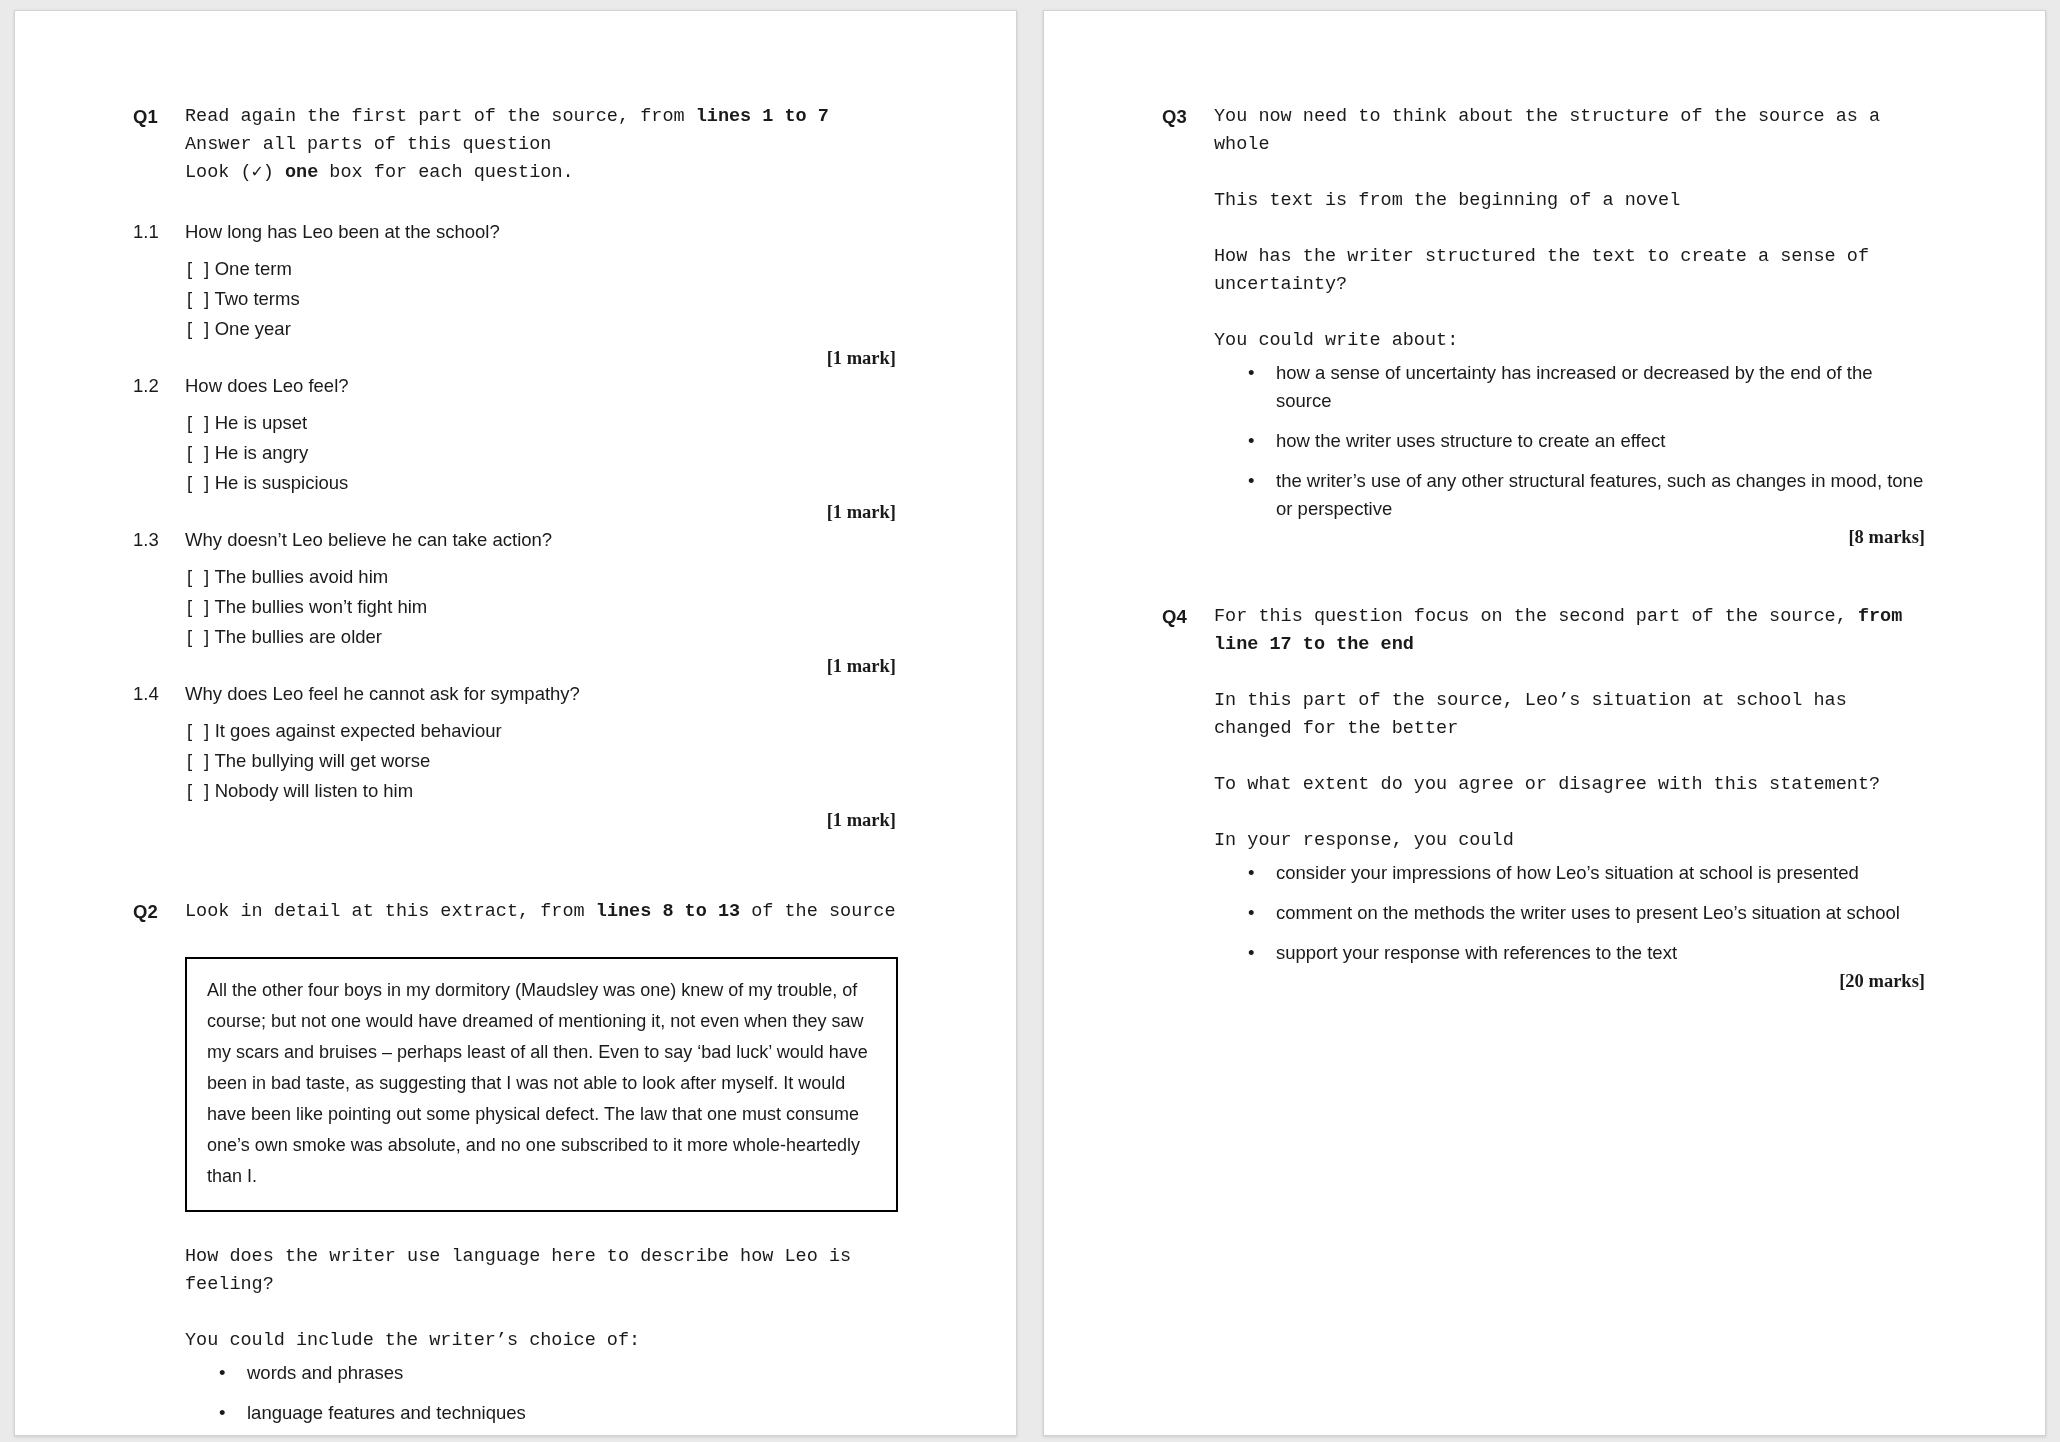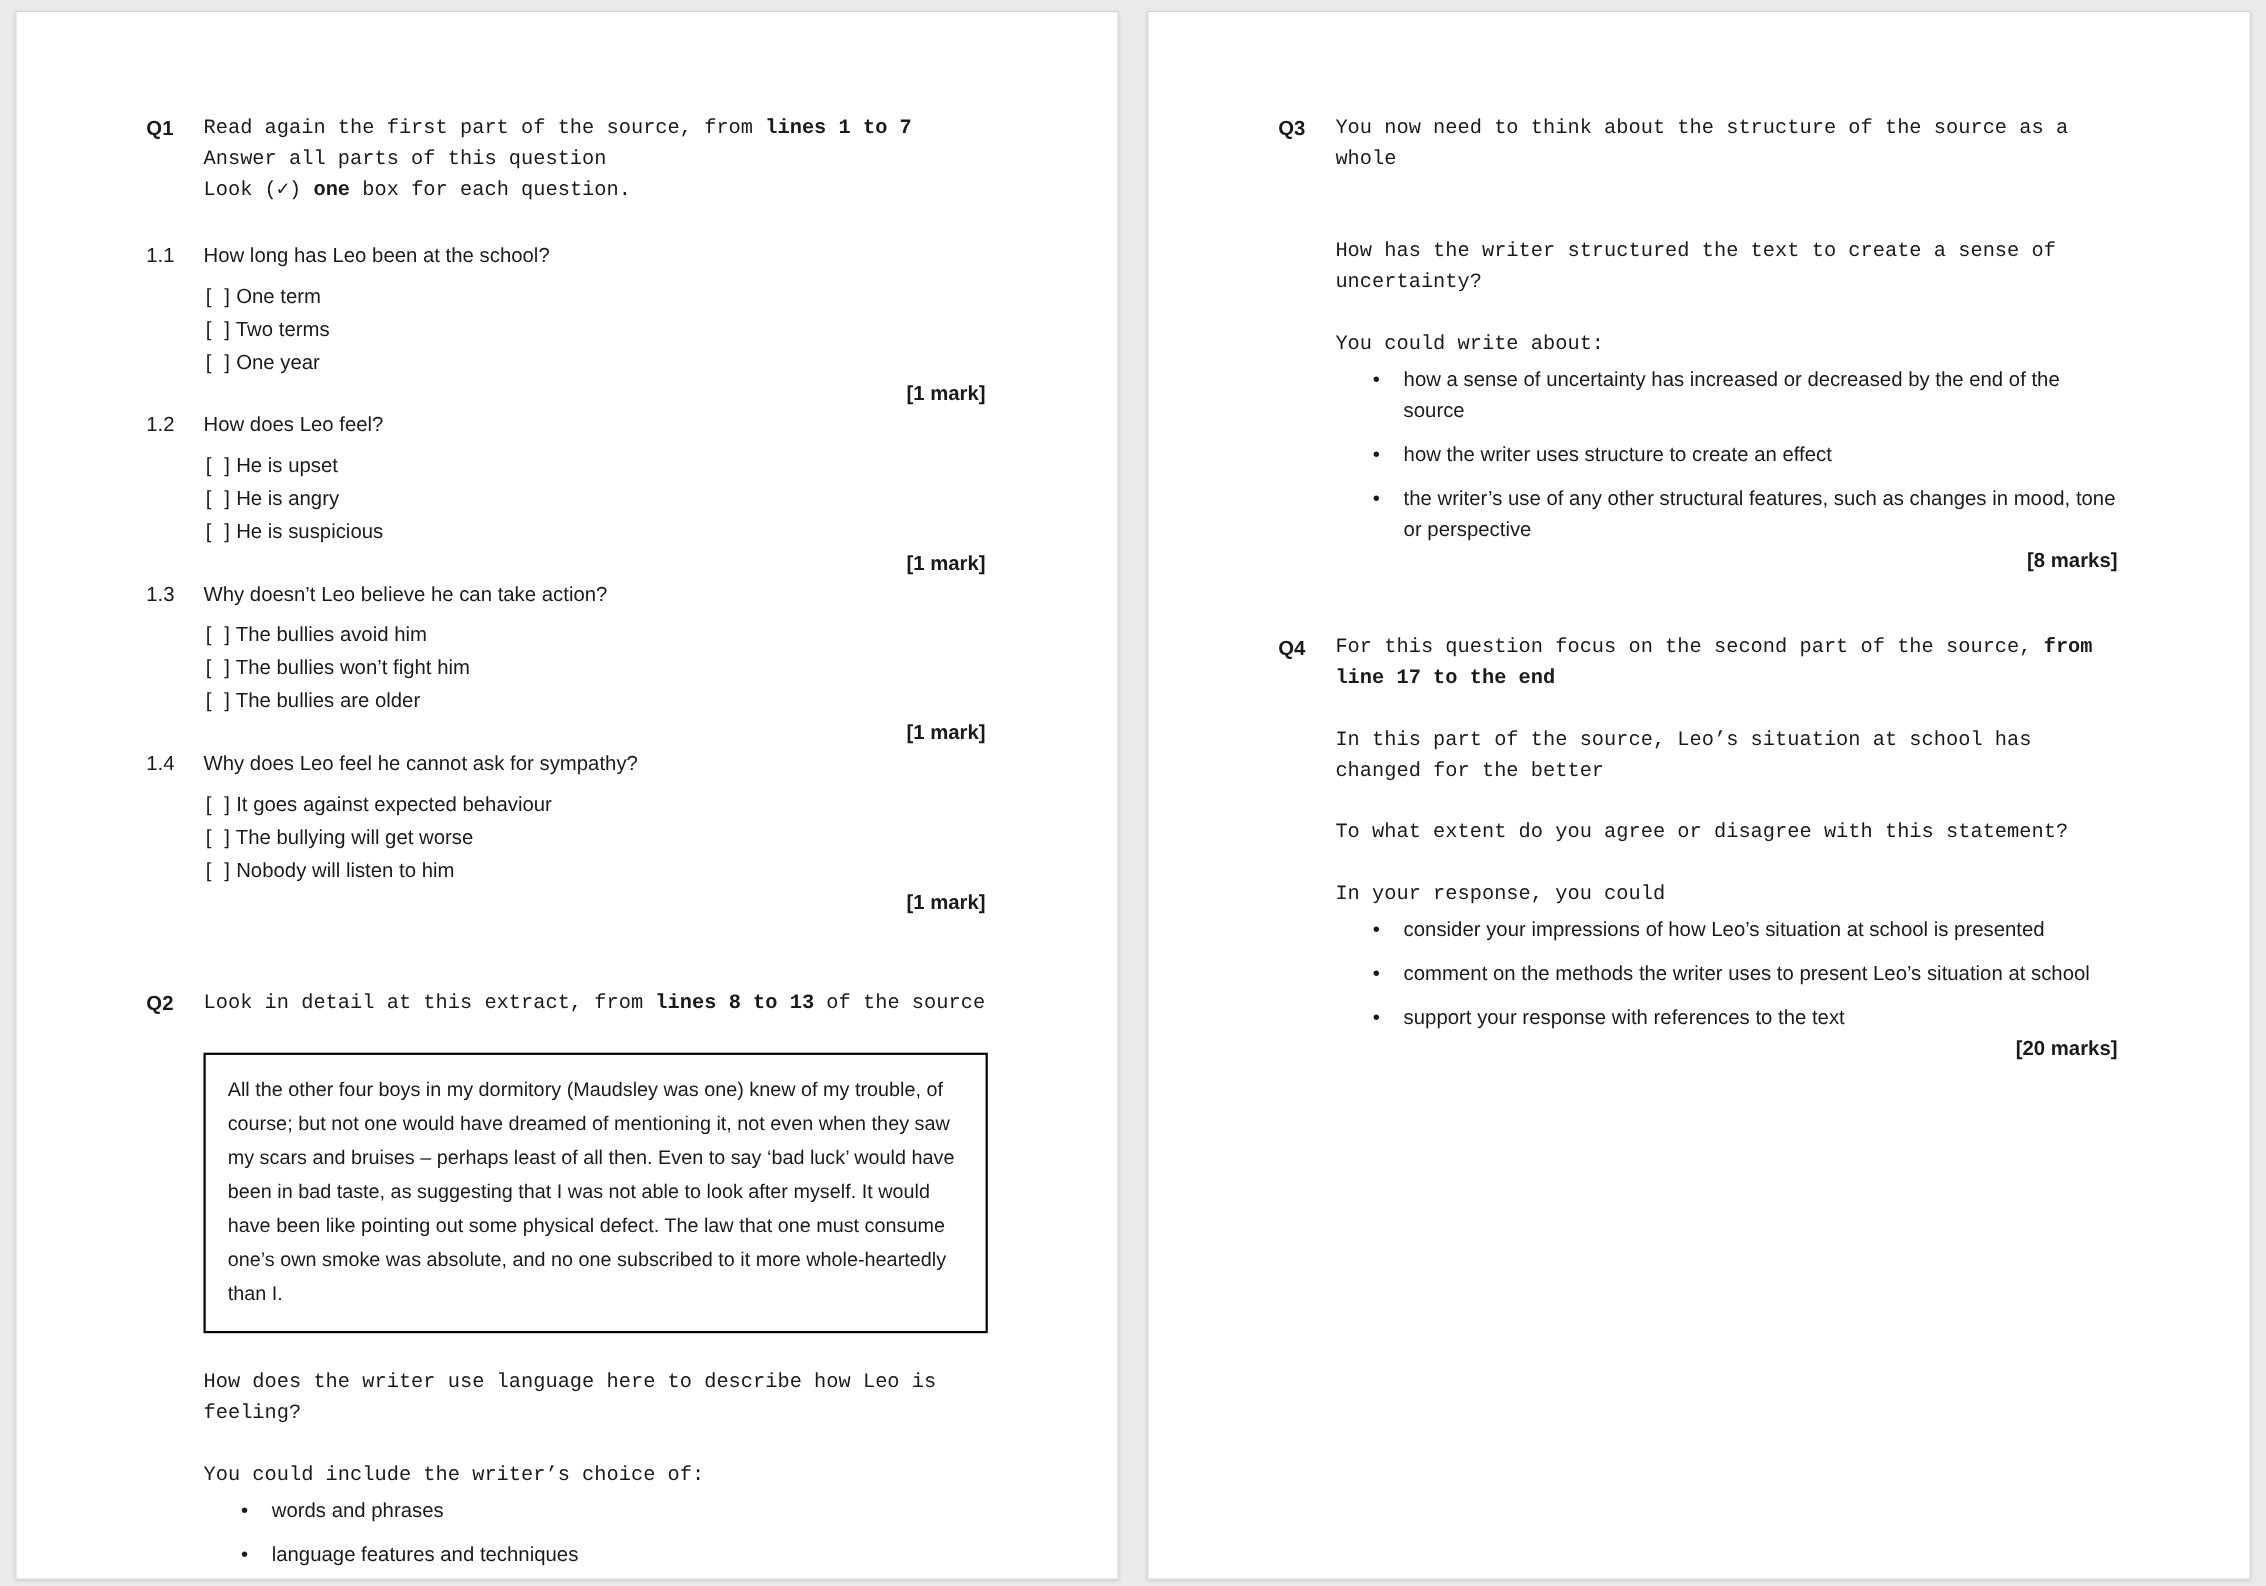--- a/index.html
+++ b/index.html
@@ -89,20 +89,21 @@
   }
   .optbox { letter-spacing: 0.5px; }
 
   .marks {
     text-align: right;
     font-weight: bold;
     font-size: 18.5px;
     line-height: 28px;
     margin: 0;
     padding-right: 2px;
+    font-family: Liberation Serif, serif;
   }
 
   
   .extract {
     border: 2px solid #000000;
     padding: 16px 20px 18px 20px;
     margin: 0;
     box-sizing: border-box;
   }
   .extract p {
@@ -237,20 +238,21 @@
   <div class="page">
     <div class="page-inner">
 
       <div class="qblock">
         <div class="qlabel">Q3</div>
         <div class="qbody">
           <p class="qline">You now need to think about the structure of the source as a whole</p>
 
           <div class="gap-sm"></div>
 
+          <p class="qline">This text is from the beginning of a novel</p>
 
           <div class="gap-sm"></div>
 
           <p class="qline">How has the writer structured the text to create a sense of uncertainty?</p>
 
           <div class="gap-sm"></div>
 
           <p class="qline">You could write about:</p>
 
           <ul class="bullets">

